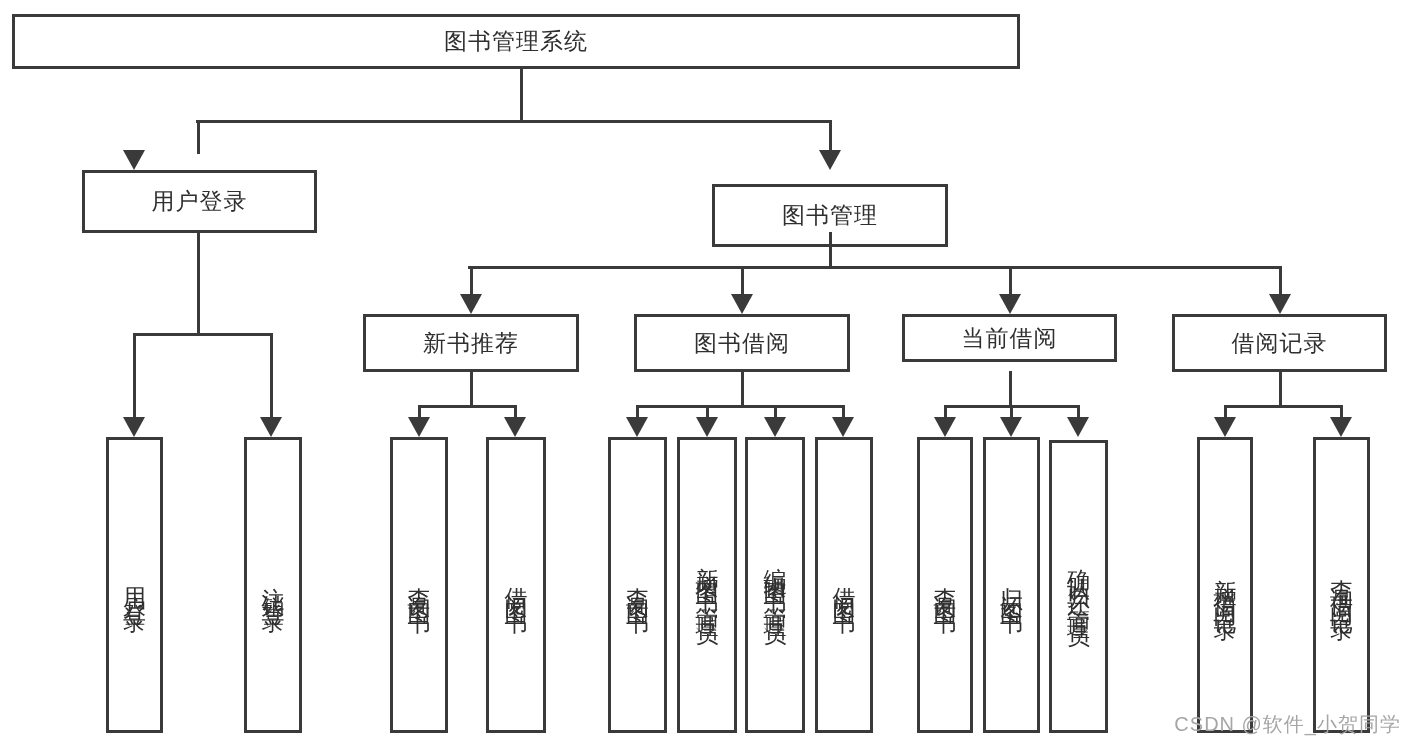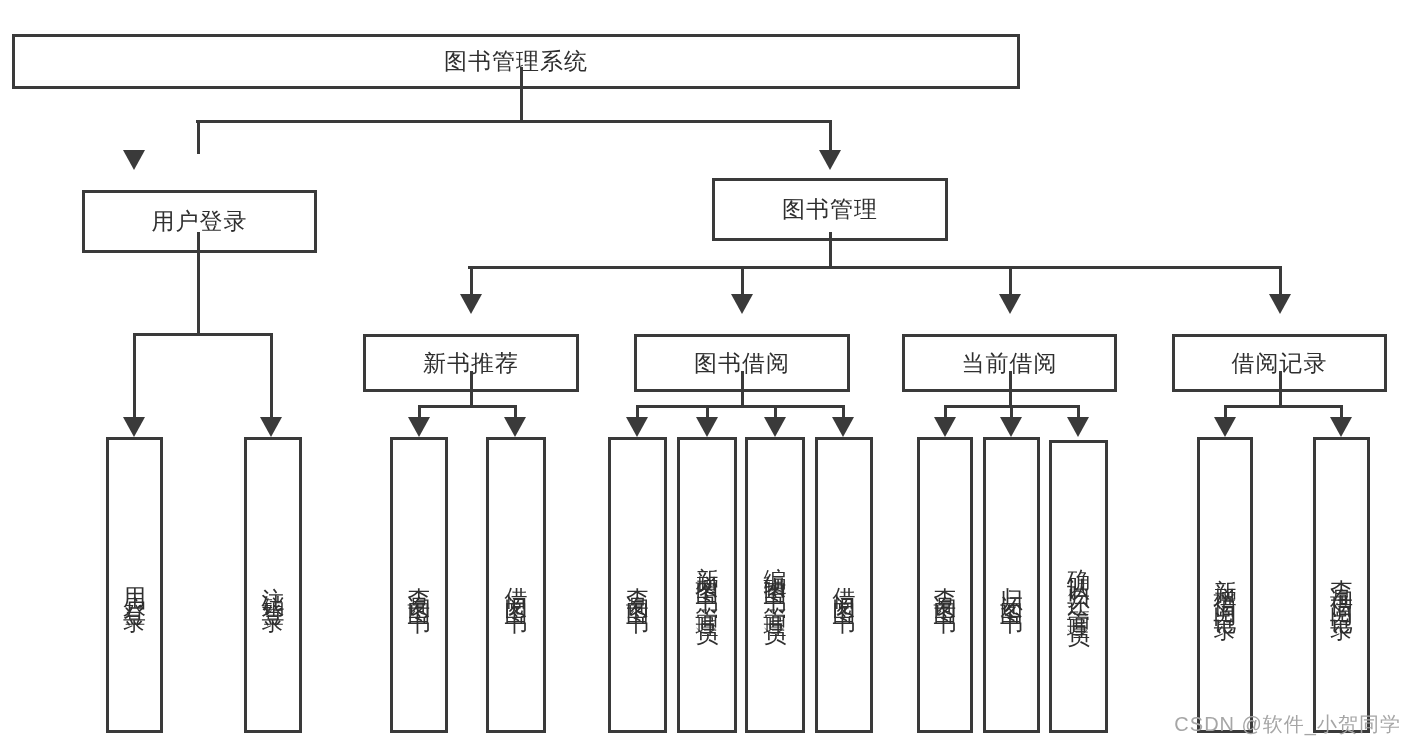--- a/index.html
+++ b/index.html
@@ -22,21 +22,21 @@
   .box {
     position: absolute;
     box-sizing: border-box;
     background: var(--box-background);
     border: 3px solid var(--line);
     display: flex;
     align-items: center;
     justify-content: center;
     color: var(--text);
   }
-  .hbox { font-size: 23px; letter-spacing: 1px; margin-top: 20px; }
+  .hbox { font-size: 23px; letter-spacing: 1px; }
   .root-box { font-size: 23px; }
   .vbox {
     writing-mode: vertical-rl;
     text-orientation: mixed;
     font-size: 23px;
     letter-spacing: 8px;
     line-height: 1;
   }
   .vline { position: absolute; width: 3px; background: var(--line); }
   .hline { position: absolute; height: 3px; background: var(--line); }
@@ -71,21 +71,21 @@
   <div class="hline" style="left:196px; top:120px; width:636px;"></div>
 
   <div class="vline" style="left:197px; top:120px; height:34px;"></div>
   <div class="arrowhead" style="left:123px; top:150px;"></div>
   <div class="vline" style="left:829px; top:120px; height:34px;"></div>
   <div class="arrowhead" style="left:819px; top:150px;"></div>
 
   <div class="box hbox" style="left:82px; top:170px; width:235px; height:63px;">
     <span>用户登录</span>
   </div>
-  <div class="box hbox" style="left:712px; top:158px; width:236px; height:63px;">
+  <div class="box hbox" style="left:712px; top:184px; width:236px; height:63px;">
     <span>图书管理</span>
   </div>
 
   <div class="vline" style="left:197px; top:232px; height:103px;"></div>
   <div class="hline" style="left:133px; top:333px; width:140px;"></div>
   <div class="vline" style="left:133px; top:333px; height:88px;"></div>
   <div class="arrowhead" style="left:123px; top:417px;"></div>
   <div class="vline" style="left:270px; top:333px; height:88px;"></div>
   <div class="arrowhead" style="left:260px; top:417px;"></div>
 
@@ -99,21 +99,21 @@
   <div class="arrowhead" style="left:999px; top:294px;"></div>
   <div class="vline" style="left:1279px; top:266px; height:32px;"></div>
   <div class="arrowhead" style="left:1269px; top:294px;"></div>
 
   <div class="box hbox" style="left:363px; top:314px; width:216px; height:58px;">
     <span>新书推荐</span>
   </div>
   <div class="box hbox" style="left:634px; top:314px; width:216px; height:58px;">
     <span>图书借阅</span>
   </div>
-  <div class="box hbox" style="left:902px; top:314px; width:215px; height:58px;">
+  <div class="box hbox" style="left:902px; top:314px; width:215px; height:48px;">
     <span>当前借阅</span>
   </div>
   <div class="box hbox" style="left:1172px; top:314px; width:215px; height:58px;">
     <span>借阅记录</span>
   </div>
 
   <div class="vline" style="left:470px; top:371px; height:36px;"></div>
   <div class="hline" style="left:418px; top:405px; width:99px;"></div>
   <div class="vline" style="left:418px; top:405px; height:16px;"></div>
   <div class="arrowhead" style="left:408px; top:417px;"></div>

